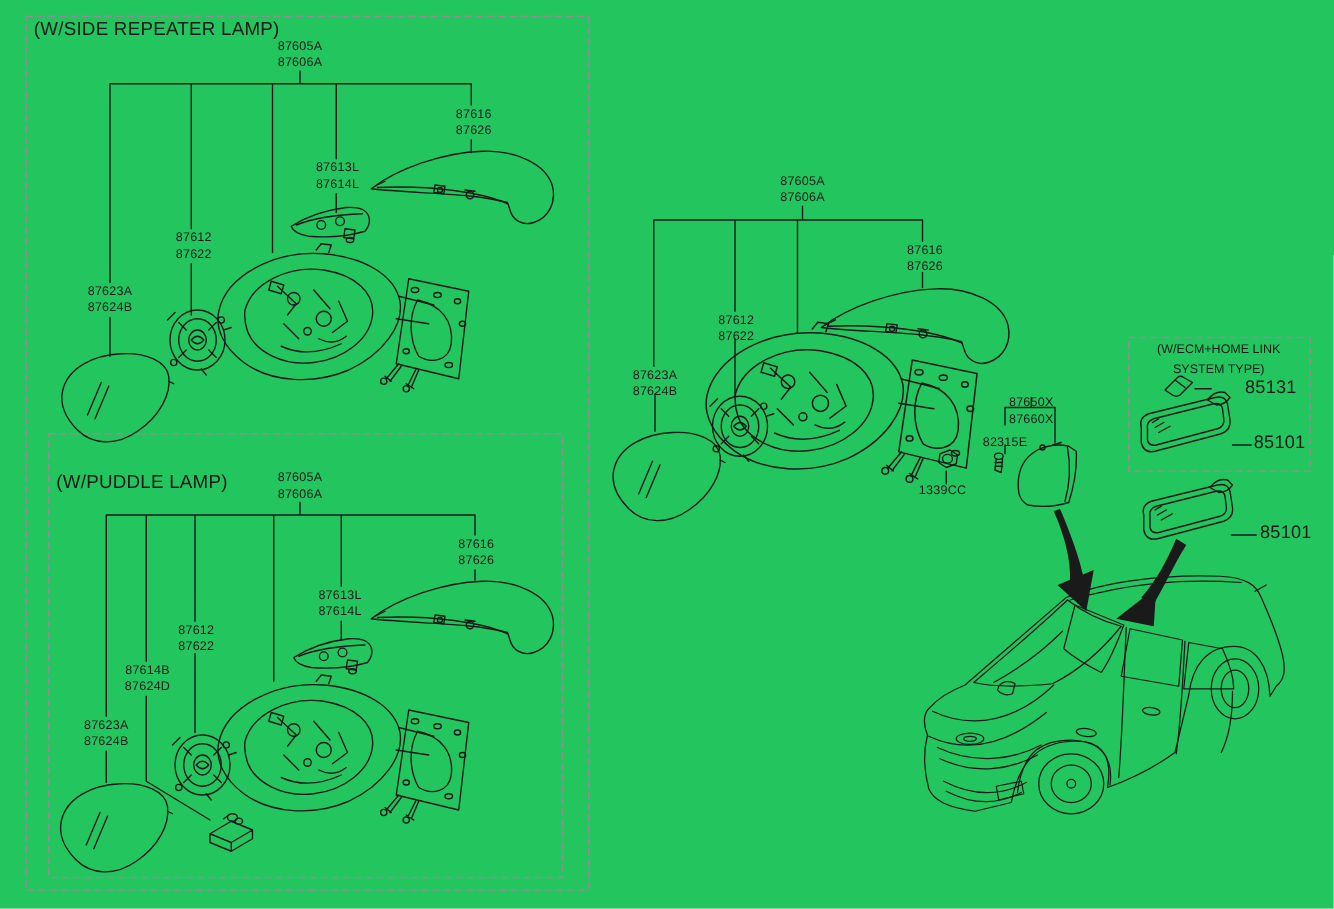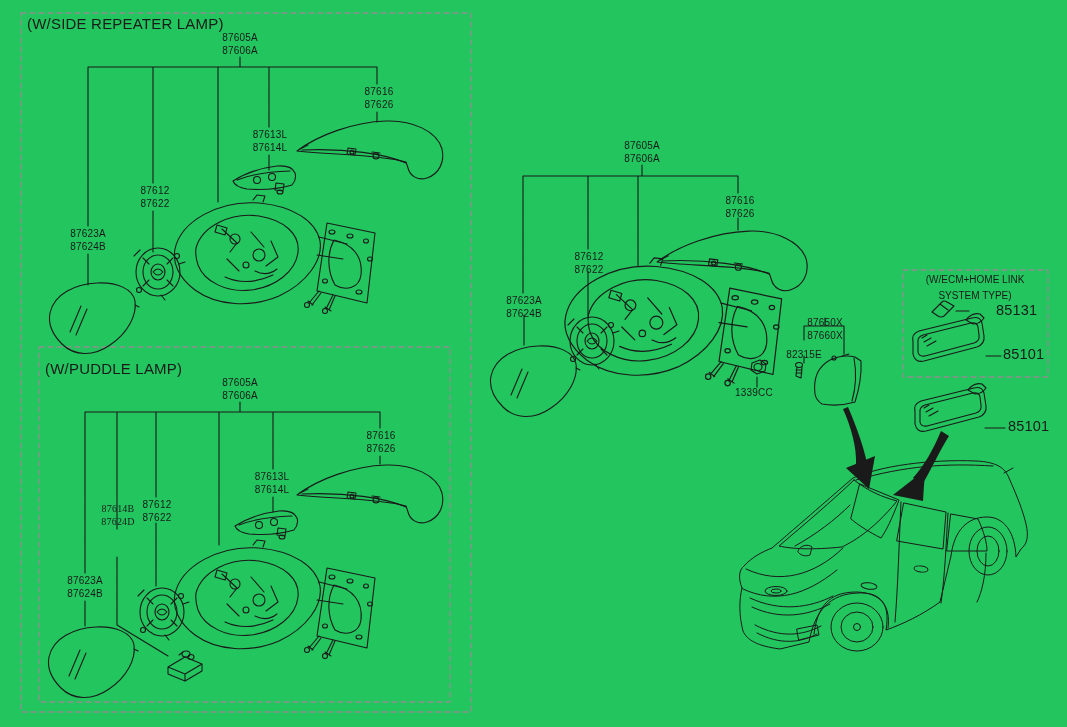--- a/index.html
+++ b/index.html
@@ -238,38 +238,38 @@
 </div>
 <div class="plabel" style="left:155px;top:185px;">
   <span>87612</span>
   <span>87622</span>
 </div>
 <div class="plabel" style="left:88px;top:228px;">
   <span>87623A</span>
   <span>87624B</span>
 </div>
 
-<div class="btitle" style="left:45px;top:361px;">(W/PUDDLE LAMP)</div>
+<div class="btitle" style="left:45px;top:378px;">(W/PUDDLE LAMP)</div>
 <div class="plabel" style="left:240px;top:377px;">
   <span>87605A</span>
   <span>87606A</span>
 </div>
 <div class="plabel" style="left:381px;top:430px;">
   <span>87616</span>
   <span>87626</span>
 </div>
 <div class="plabel" style="left:272px;top:471px;">
   <span>87613L</span>
   <span>87614L</span>
 </div>
 <div class="plabel" style="left:157px;top:499px;">
   <span>87612</span>
   <span>87622</span>
 </div>
-<div class="plabel" style="left:118px;top:503px;font-family:Liberation Serif, serif;">
+<div class="plabel" style="left:118px;top:531px;">
   <span>87614B</span>
   <span>87624D</span>
 </div>
 <div class="plabel" style="left:85px;top:575px;">
   <span>87623A</span>
   <span>87624B</span>
 </div>
 
 <div class="plabel" style="left:642px;top:140px;">
   <span>87605A</span>

